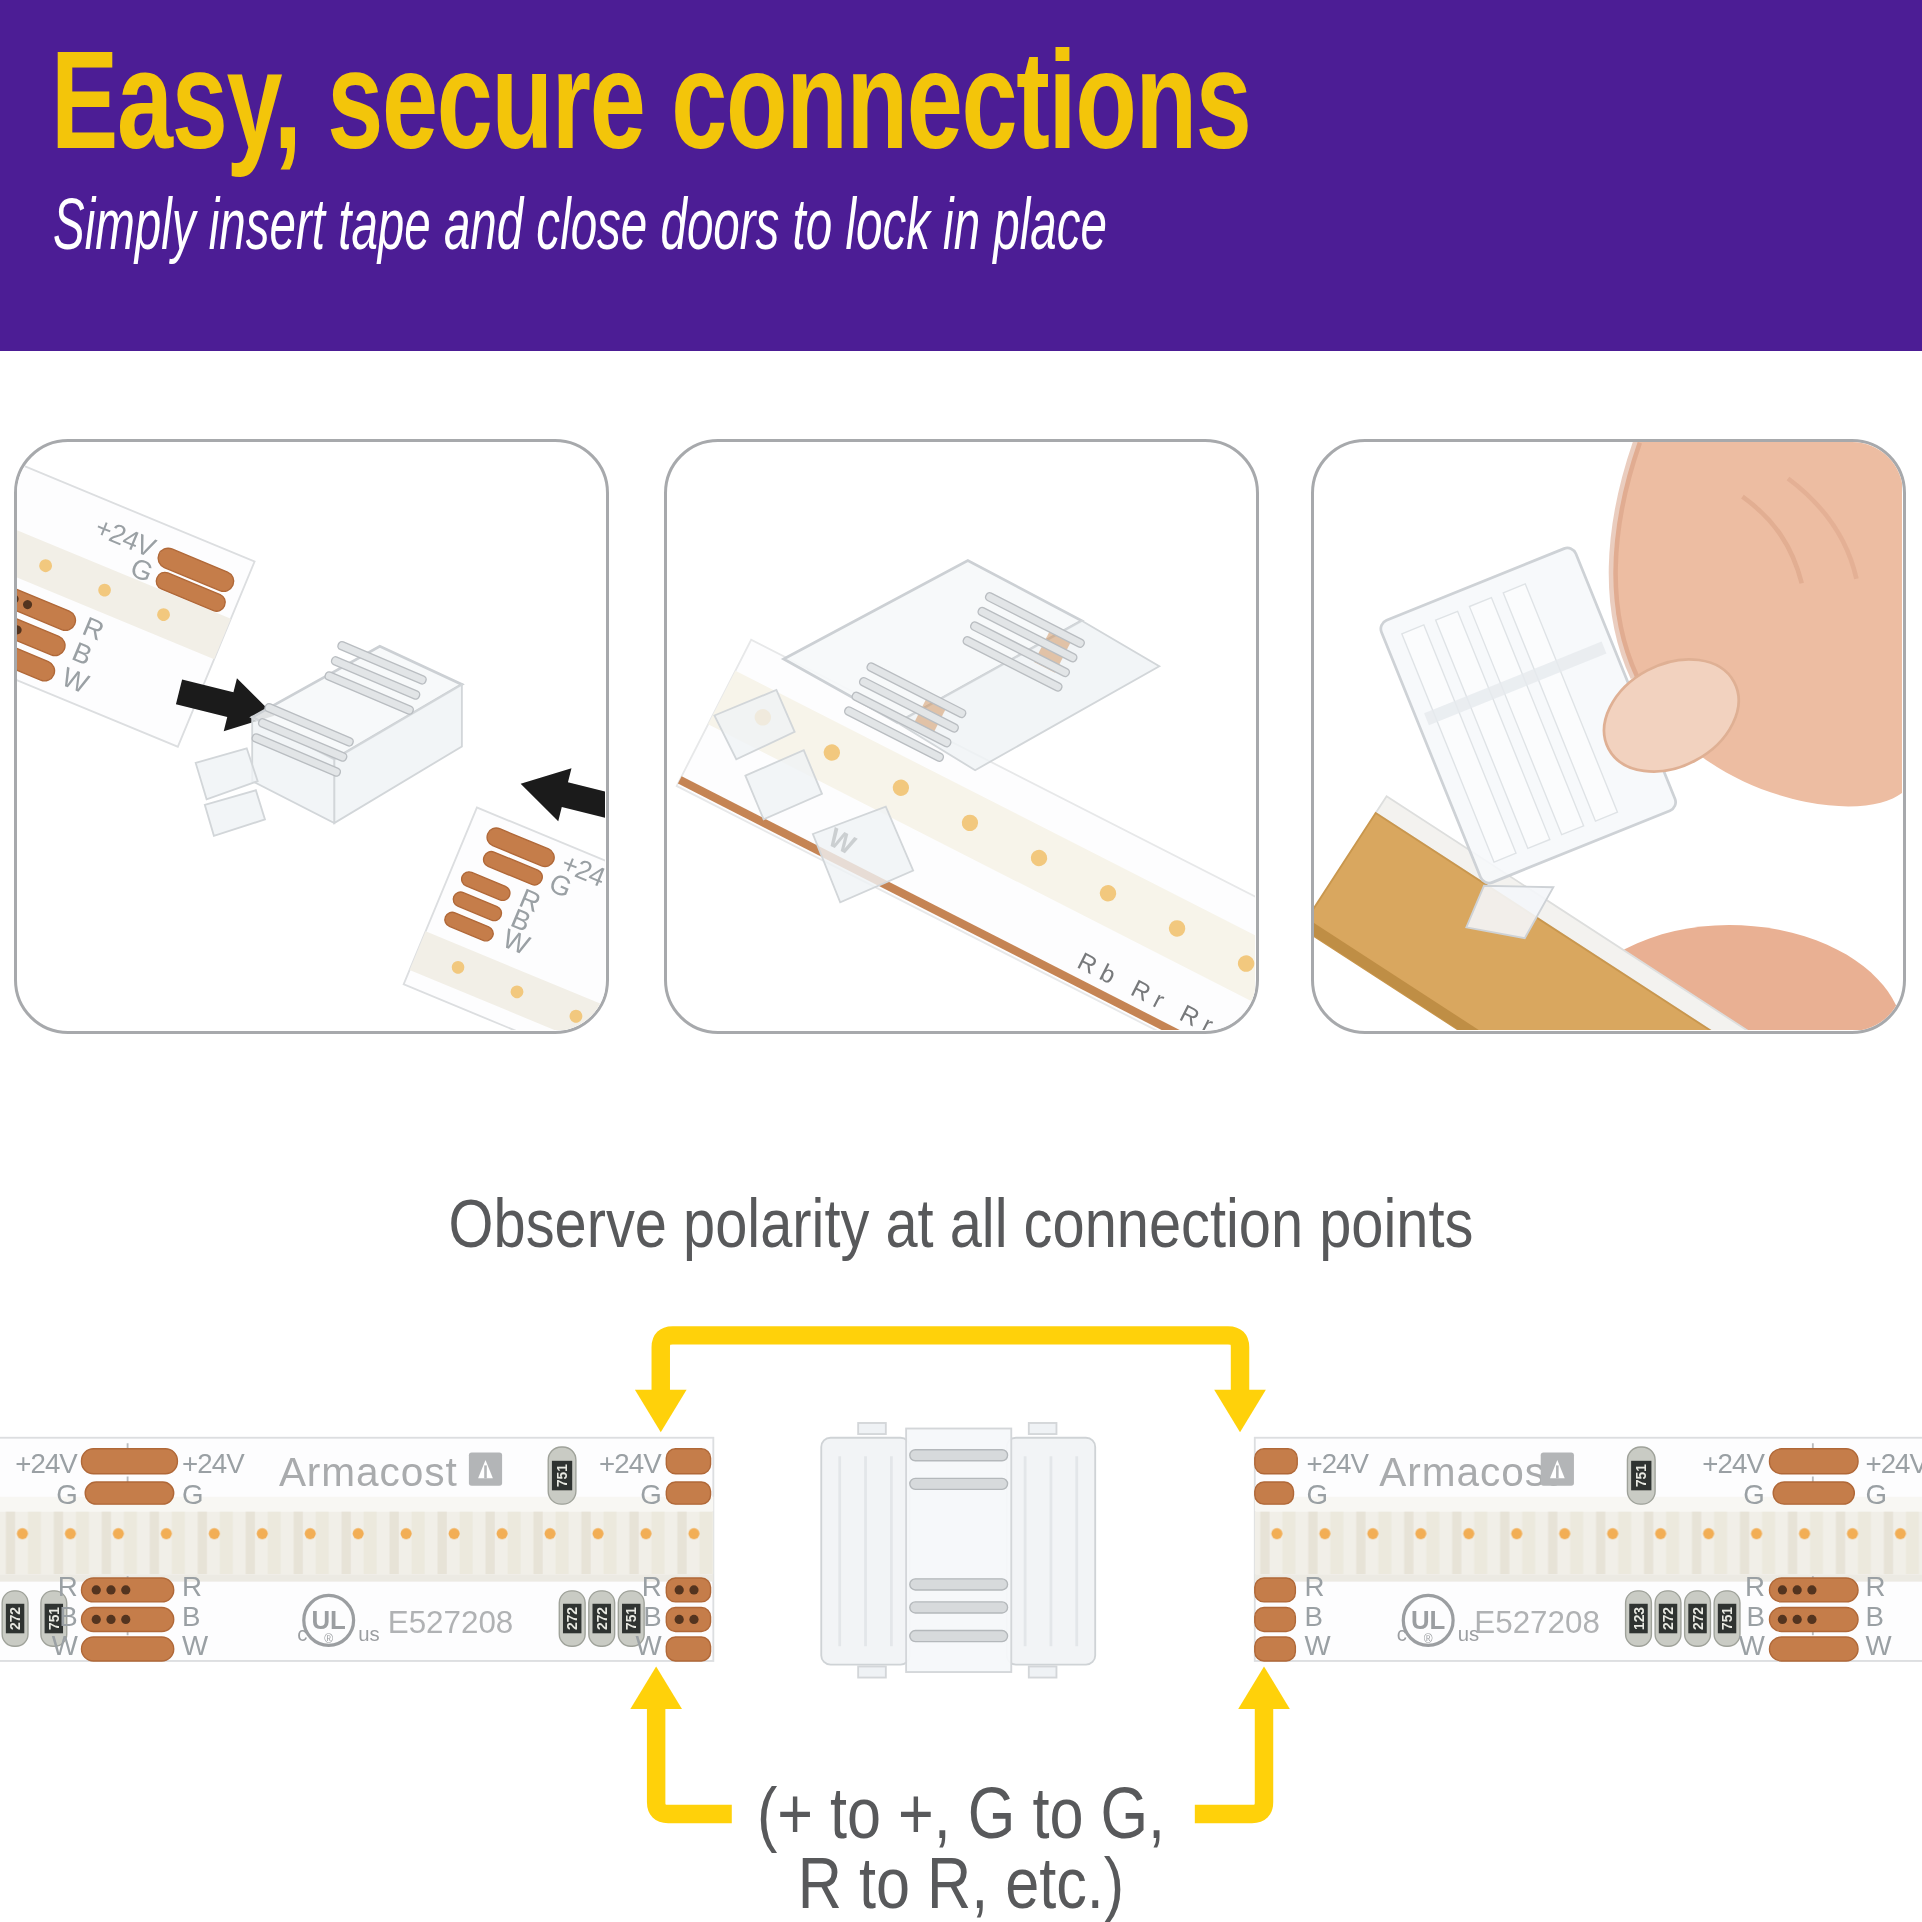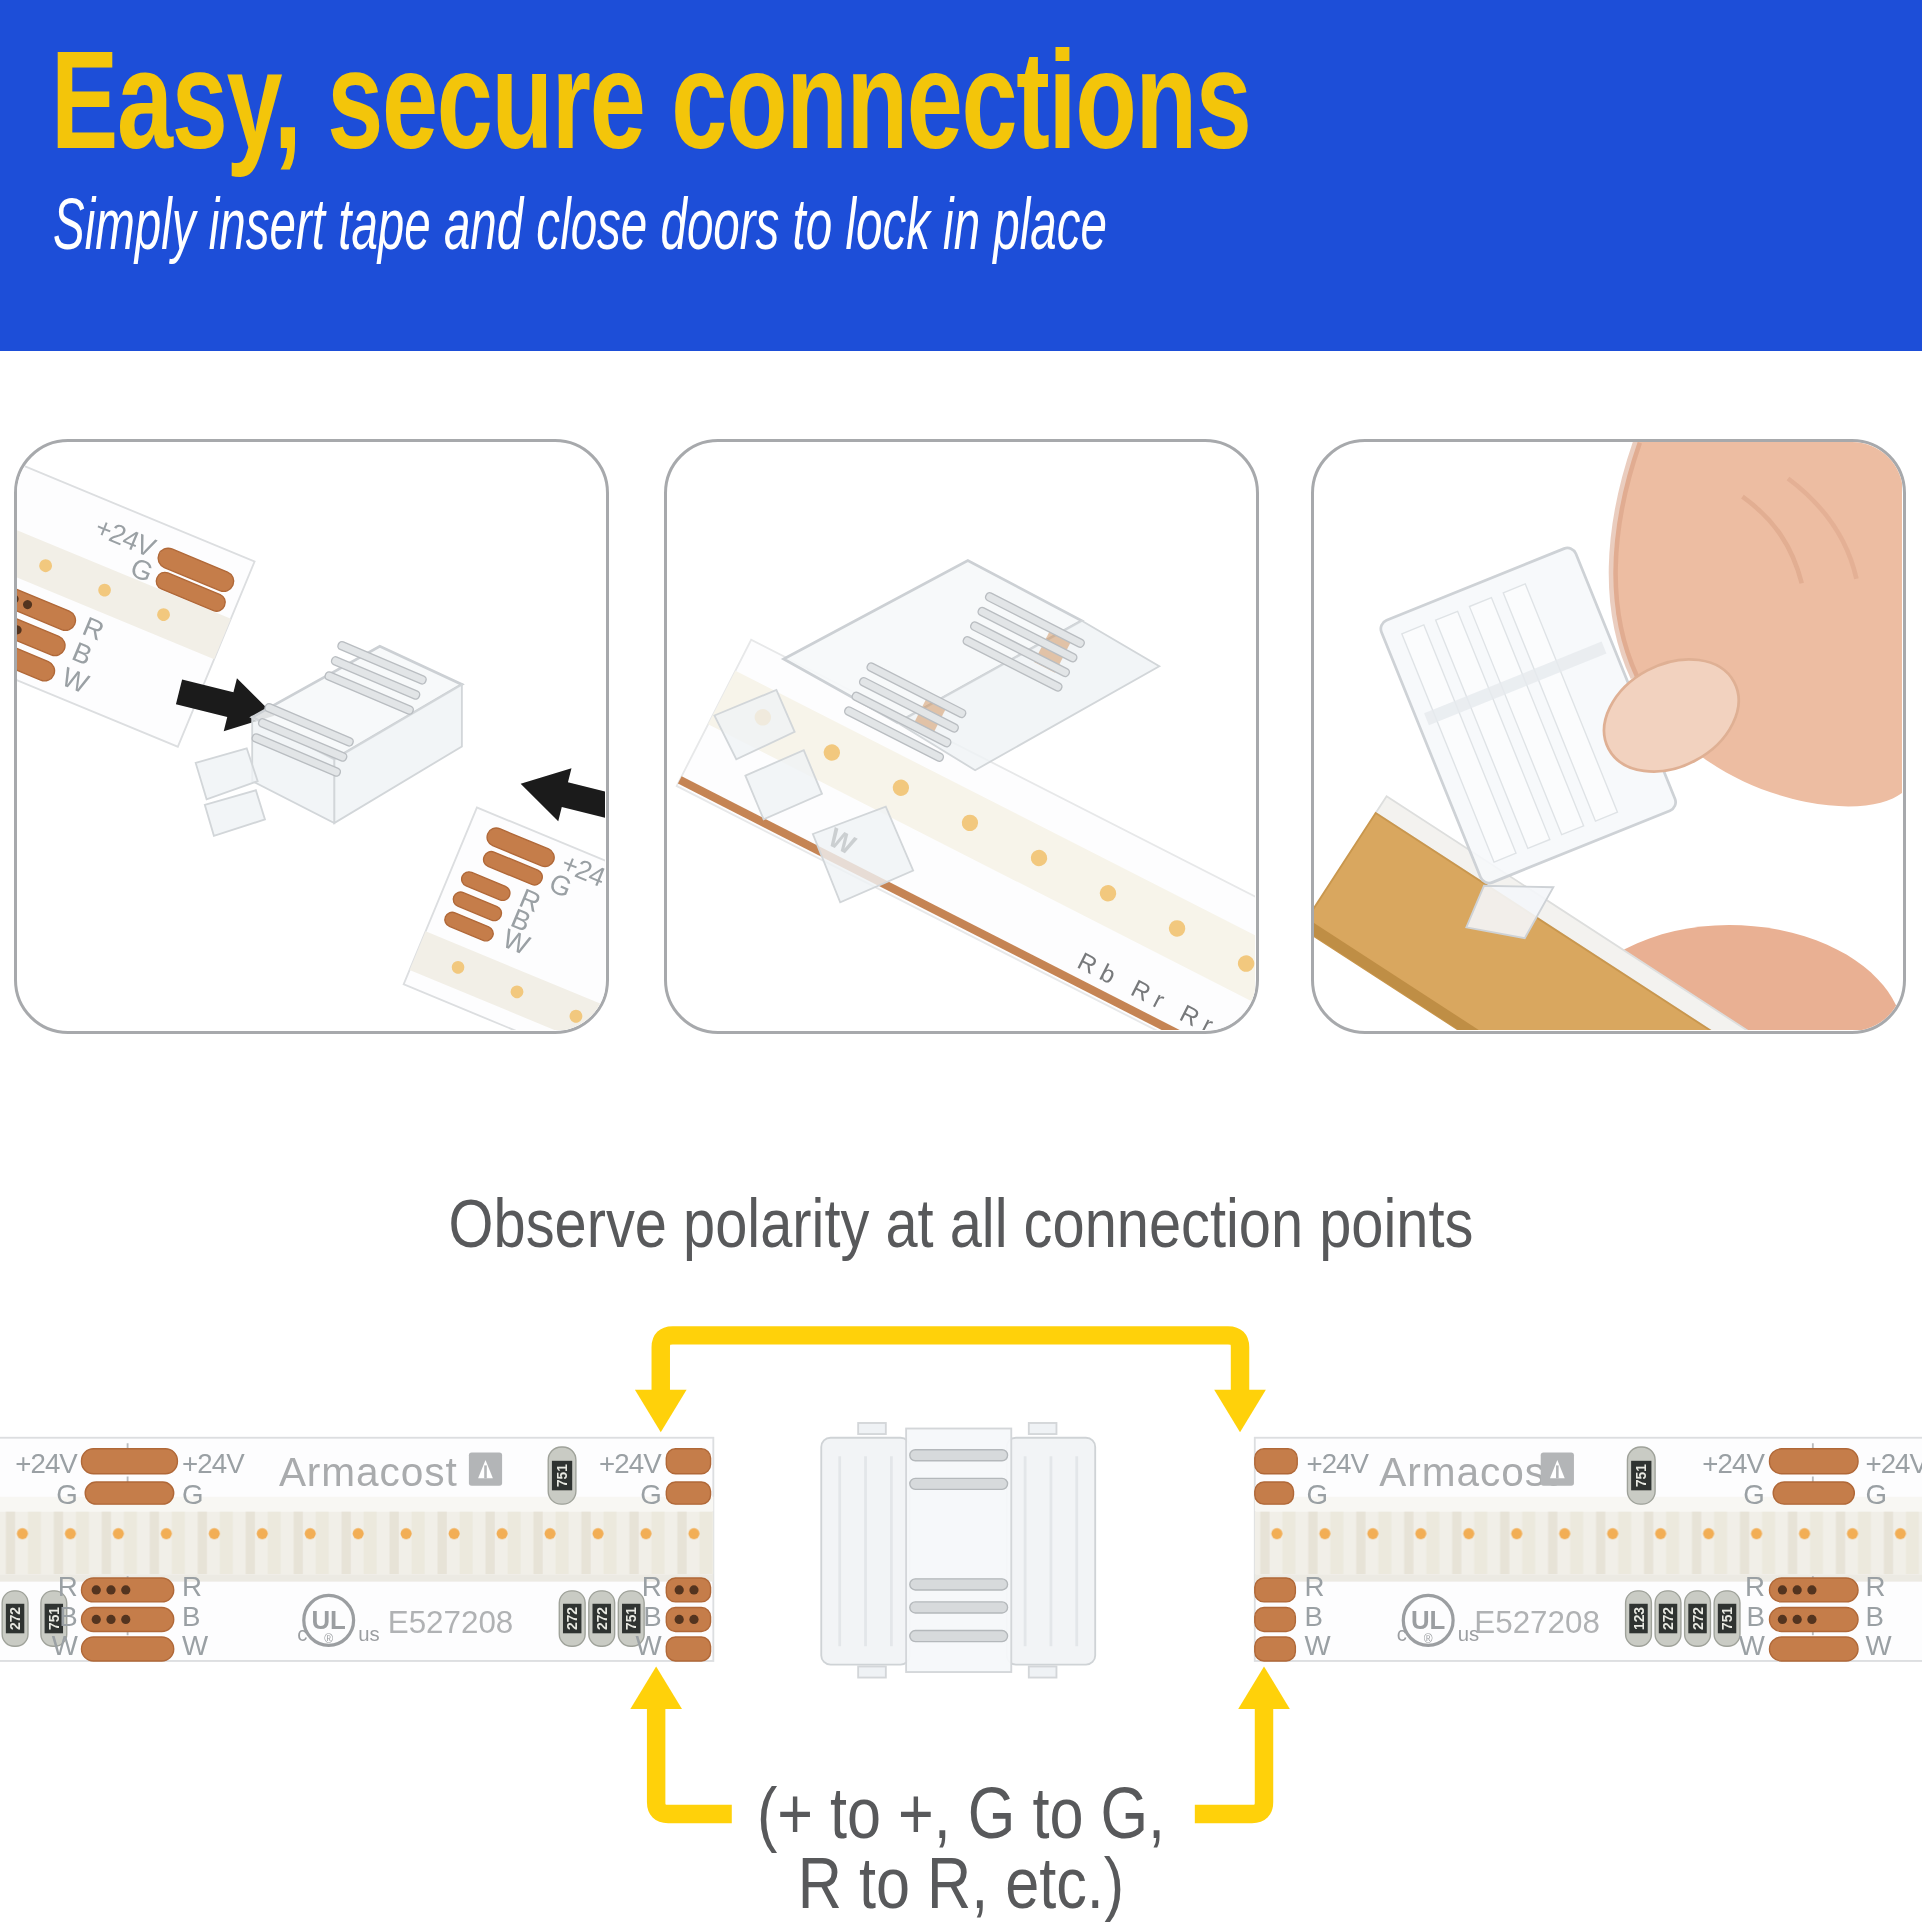--- a/index.html
+++ b/index.html
@@ -1,19 +1,19 @@
 <!DOCTYPE html>
 <html style="font-size:14.8px"><head>
 <meta charset="utf-8">
 <style>
   html,body{margin:0;padding:0;}
   body{width:1922px;height:1922px;position:relative;background:#ffffff;
        font-family:"Liberation Sans",sans-serif;overflow:hidden;}
 
-  .banner{position:absolute;left:0;top:0;width:1922px;height:351px;background:#1d4ed8;}
+  .banner{position:absolute;left:0;top:0;width:1922px;height:351px;background:#4c1d95;}
   .banner h1{position:absolute;left:51px;top:18.5px;margin:0;font-size:140px;font-weight:bold;
              color:#f3c50a;white-space:nowrap;letter-spacing:-1.8px;
              transform:scaleX(.72);transform-origin:left top;}
   .banner p{position:absolute;left:53px;top:183px;margin:0;font-size:72px;font-style:italic;
             color:#ffffff;white-space:nowrap;transform:scaleX(.66);transform-origin:left top;}
 
   .panel{position:absolute;top:439px;width:595px;height:595px;border:3.7px solid #a7a9ac;
          border-radius:54px;background:#ffffff;overflow:hidden;box-sizing:border-box;}
   #panel1{left:14px}  #panel2{left:664px}  #panel3{left:1311px}
 

